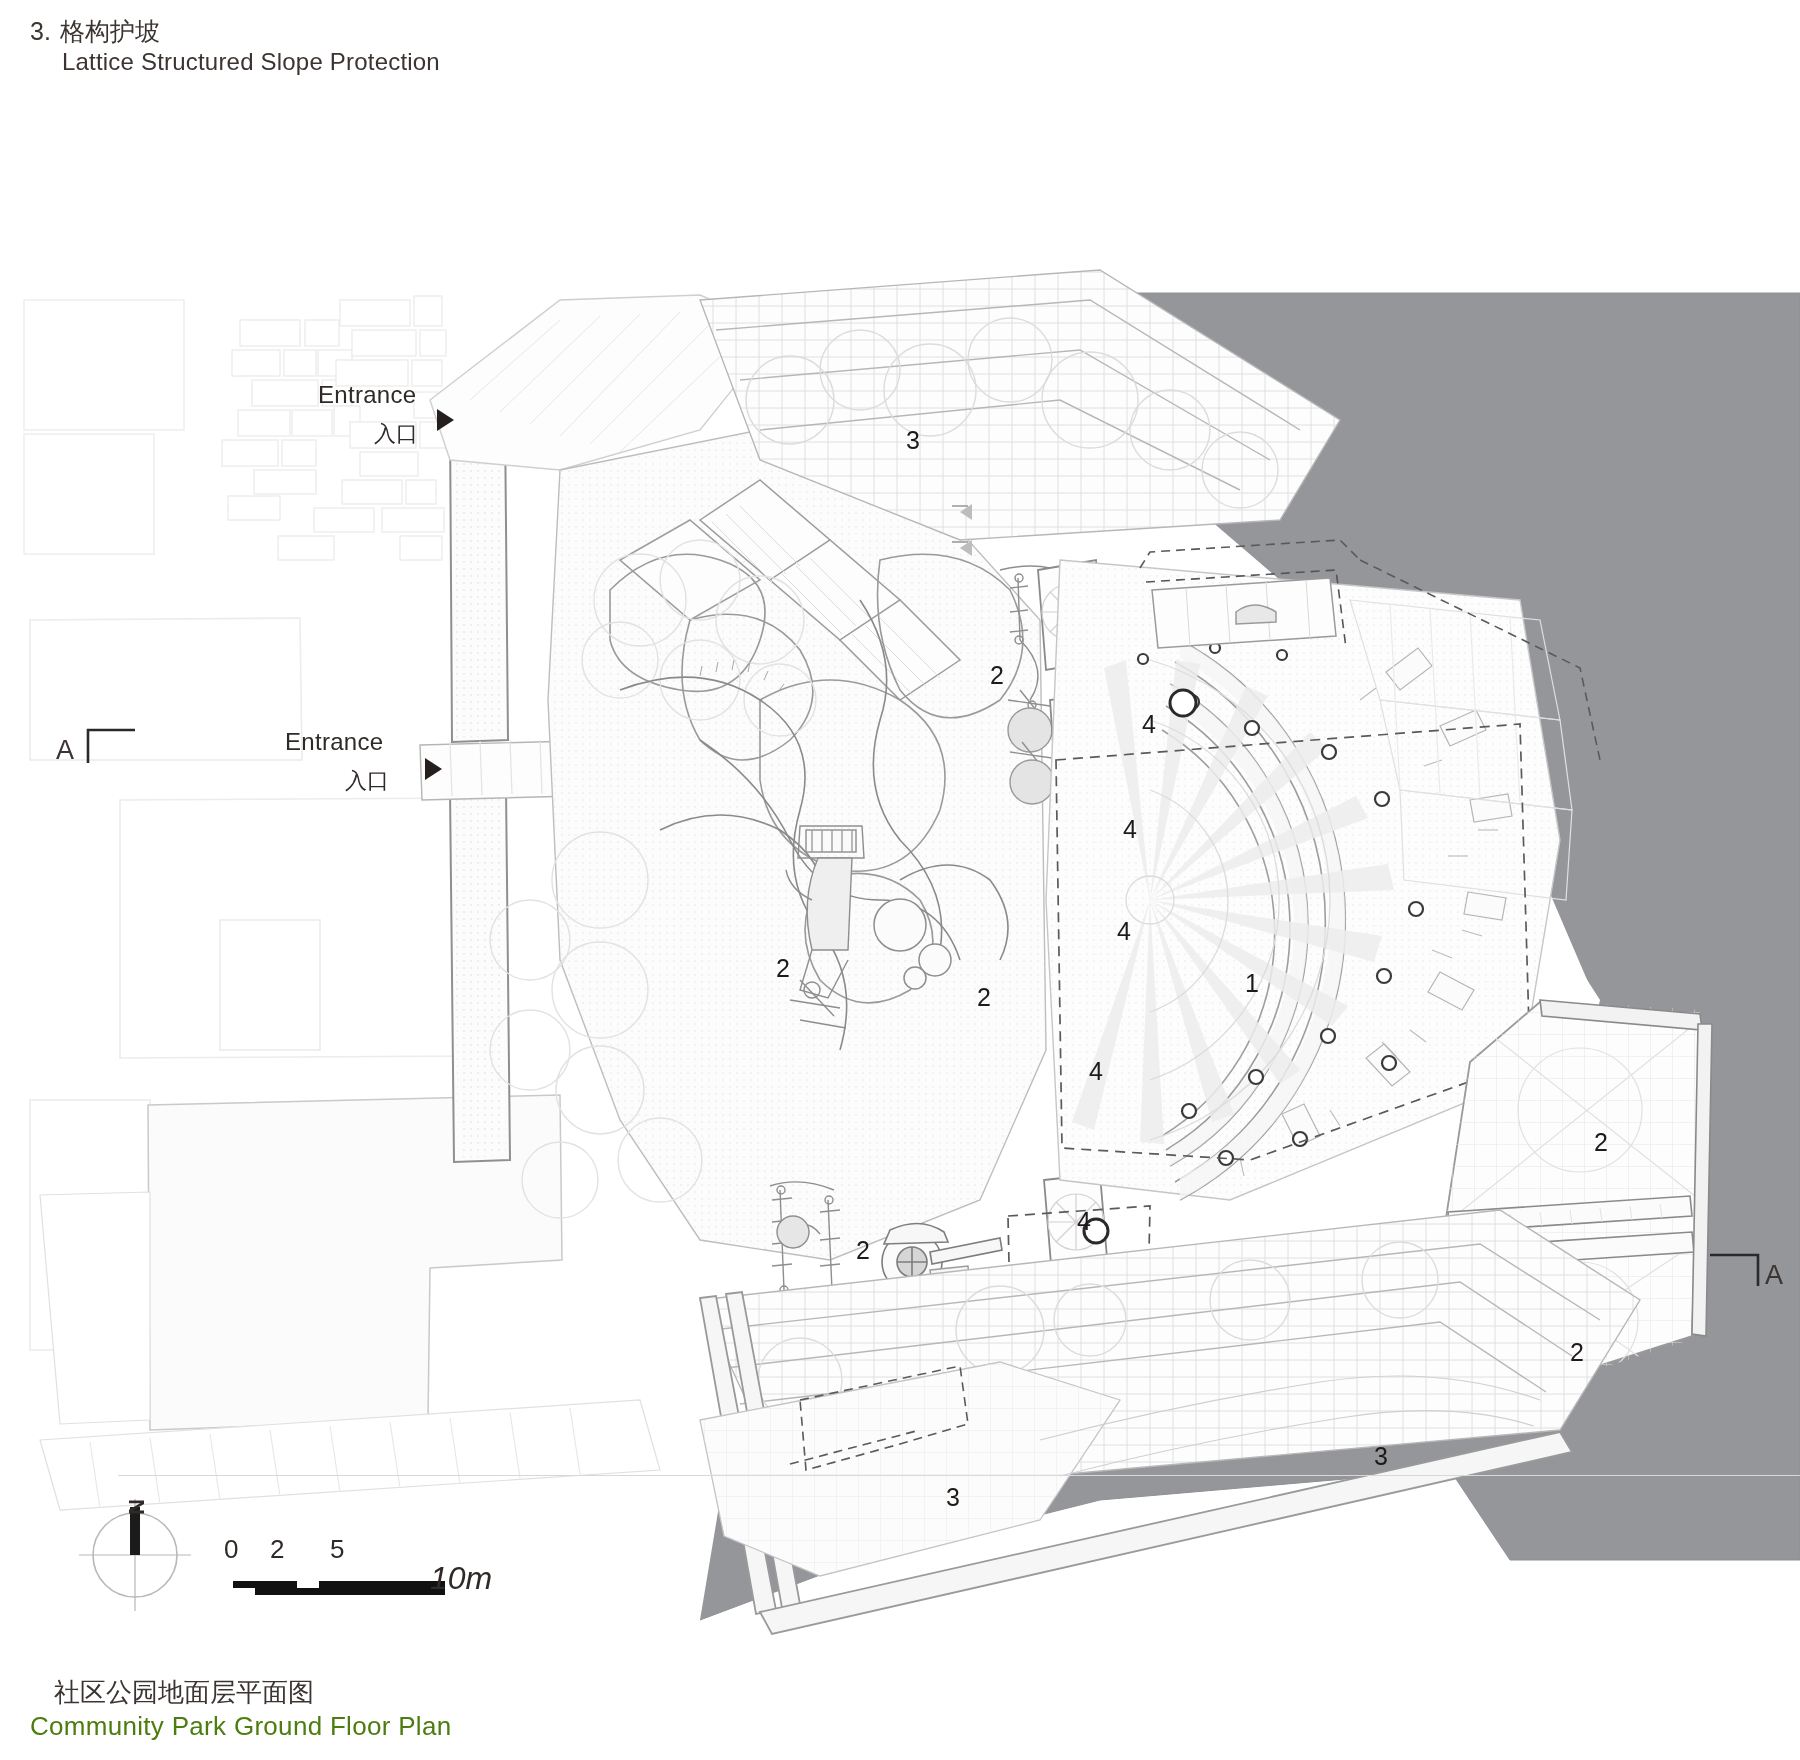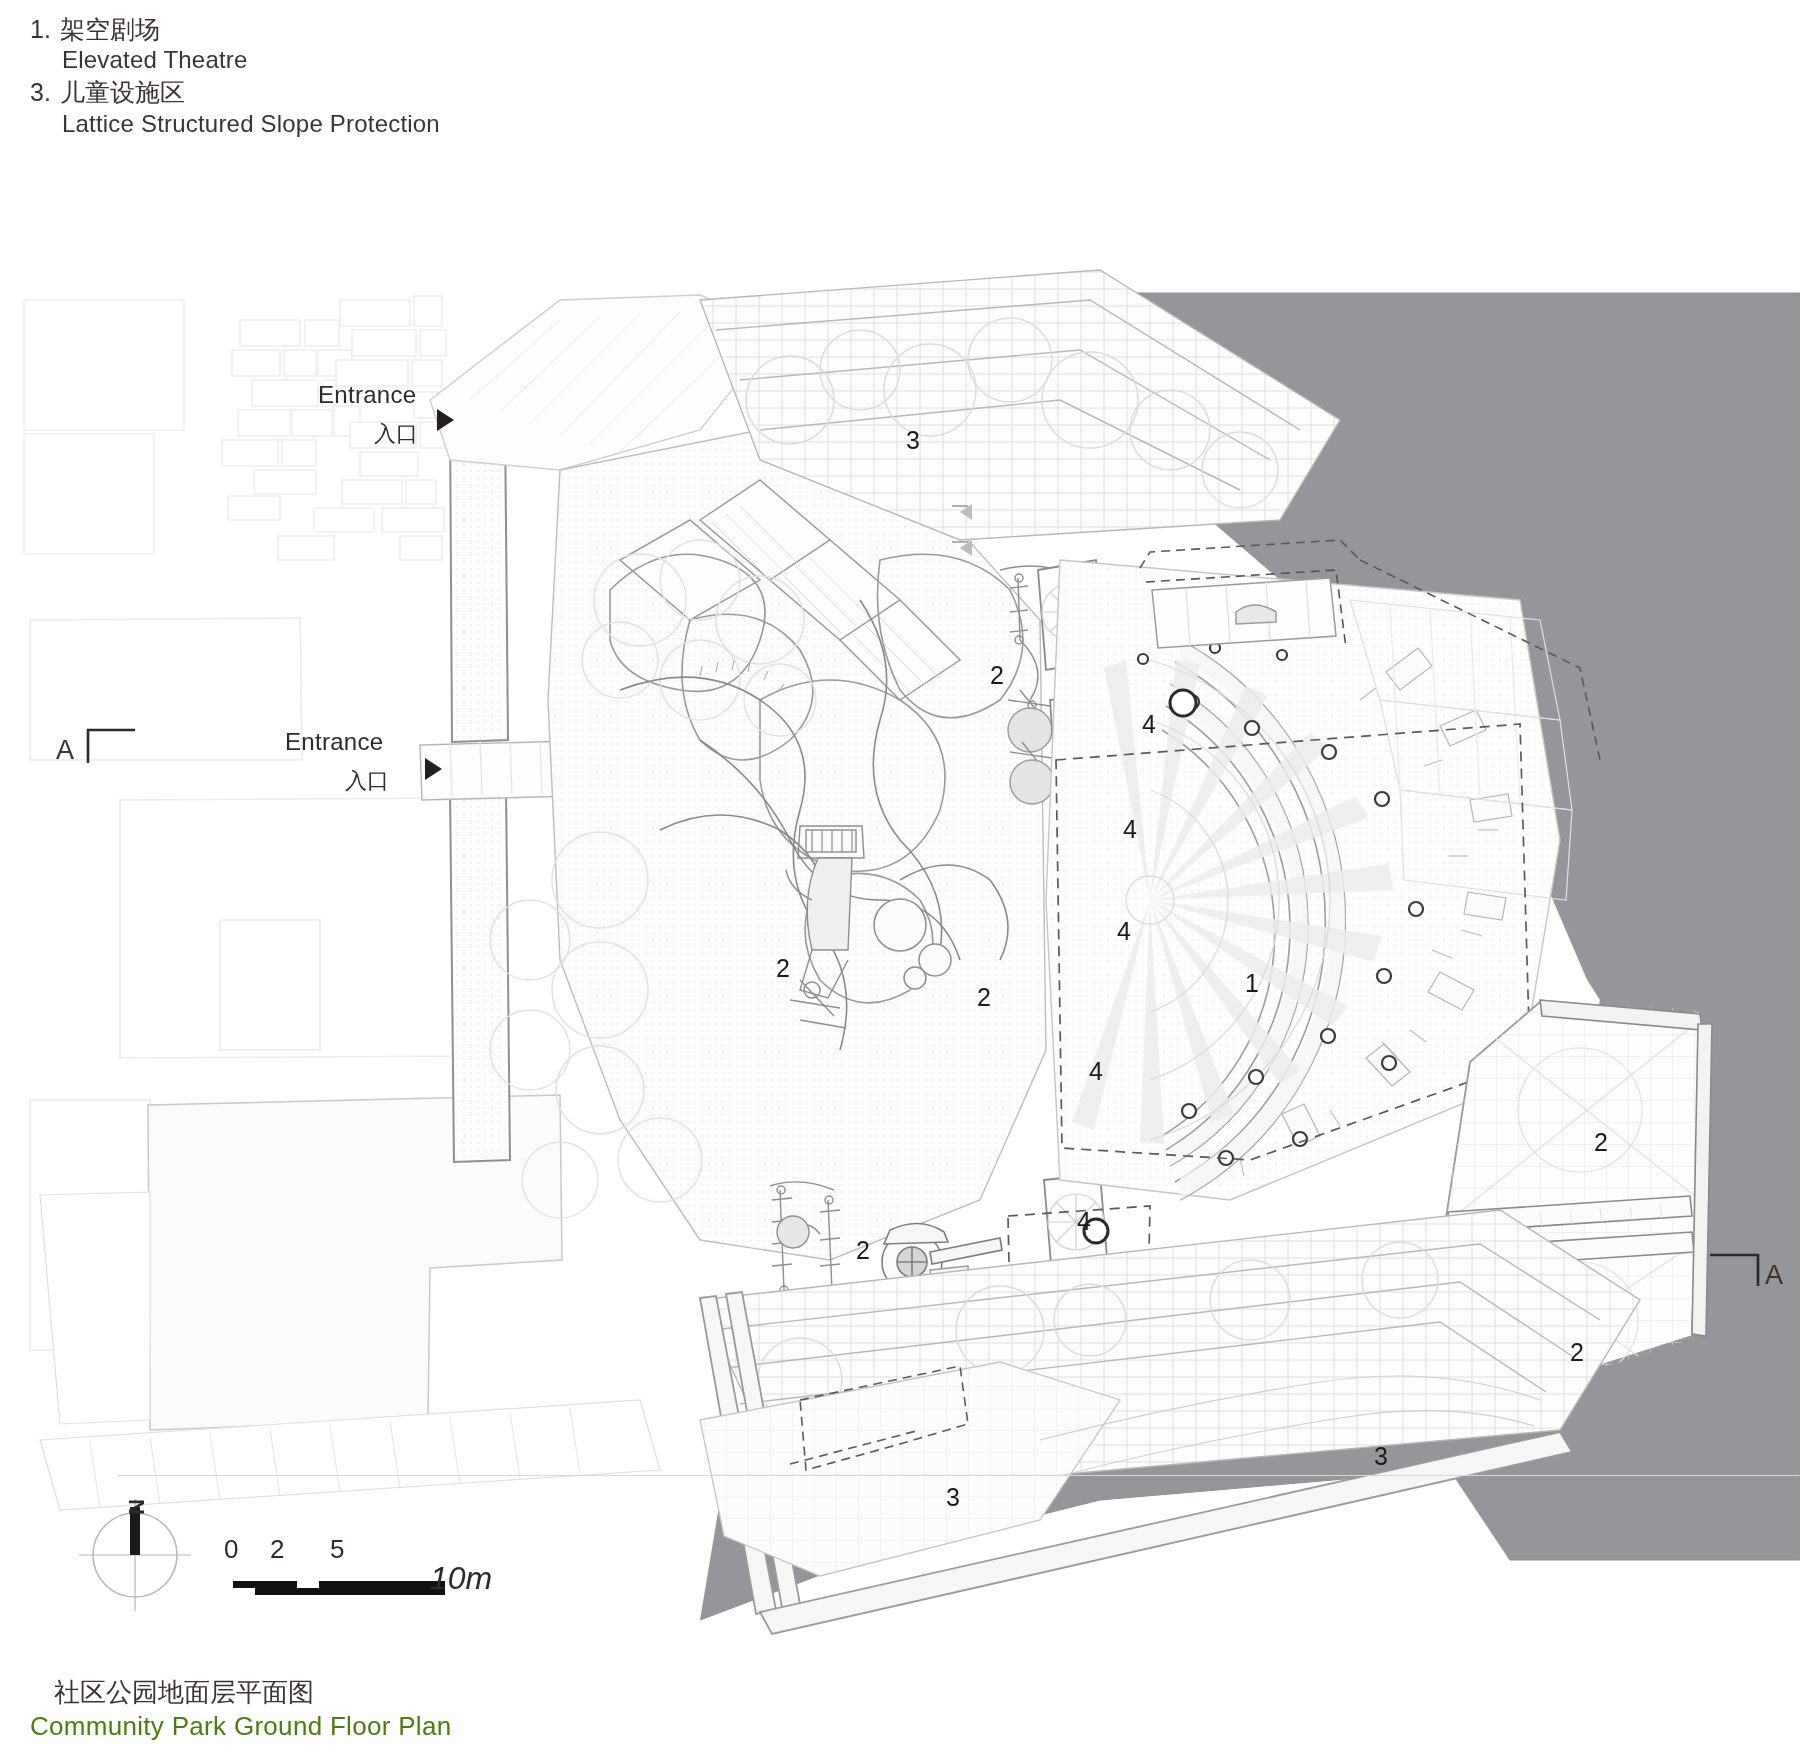--- a/index.html
+++ b/index.html
@@ -67,27 +67,23 @@
   .title-en { font-size: 26px; color: #4d7c0f; line-height: 1.3; letter-spacing: .3px; }
   .rule { position:absolute; left:118px; top:1475px; width:1682px; height:1px; background:#d8d8d8; }
 </style>
 </head>
 <body>
 
 <div id="page">
 
   <div id="legend">
     <div class="legend-item">
-      <div class="legend-cn"><span class="num">1.</span><span>架空剧场</span></div>
-      <div class="legend-en">Elevated Theatre</div>
     </div>
     <div class="legend-item">
-    </div>
-    <div class="legend-item">
-      <div class="legend-cn"><span class="num">3.</span><span>儿童设施区</span></div>
+      <div class="legend-cn"><span class="num">3.</span><span>格构护坡</span></div>
       <div class="legend-en">Lattice Structured Slope Protection</div>
     </div>
   </div>
 
   <div id="drawing">
   <svg width="1800" height="1760" viewBox="0 0 1800 1760" xmlns="http://www.w3.org/2000/svg">
     <defs>
       <pattern id="dots" width="7" height="7" patternUnits="userSpaceOnUse">
         <circle cx="2" cy="2" r="0.9" fill="#dedede"></circle>
       </pattern>

